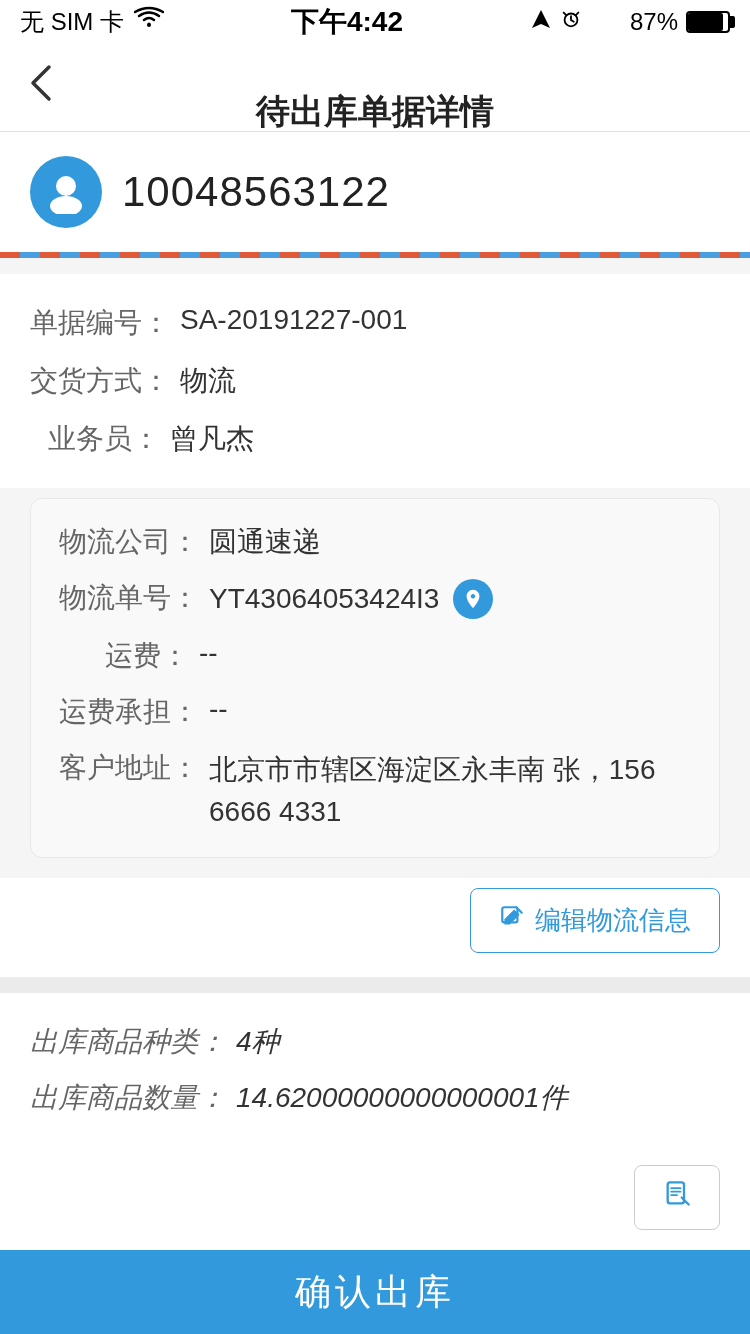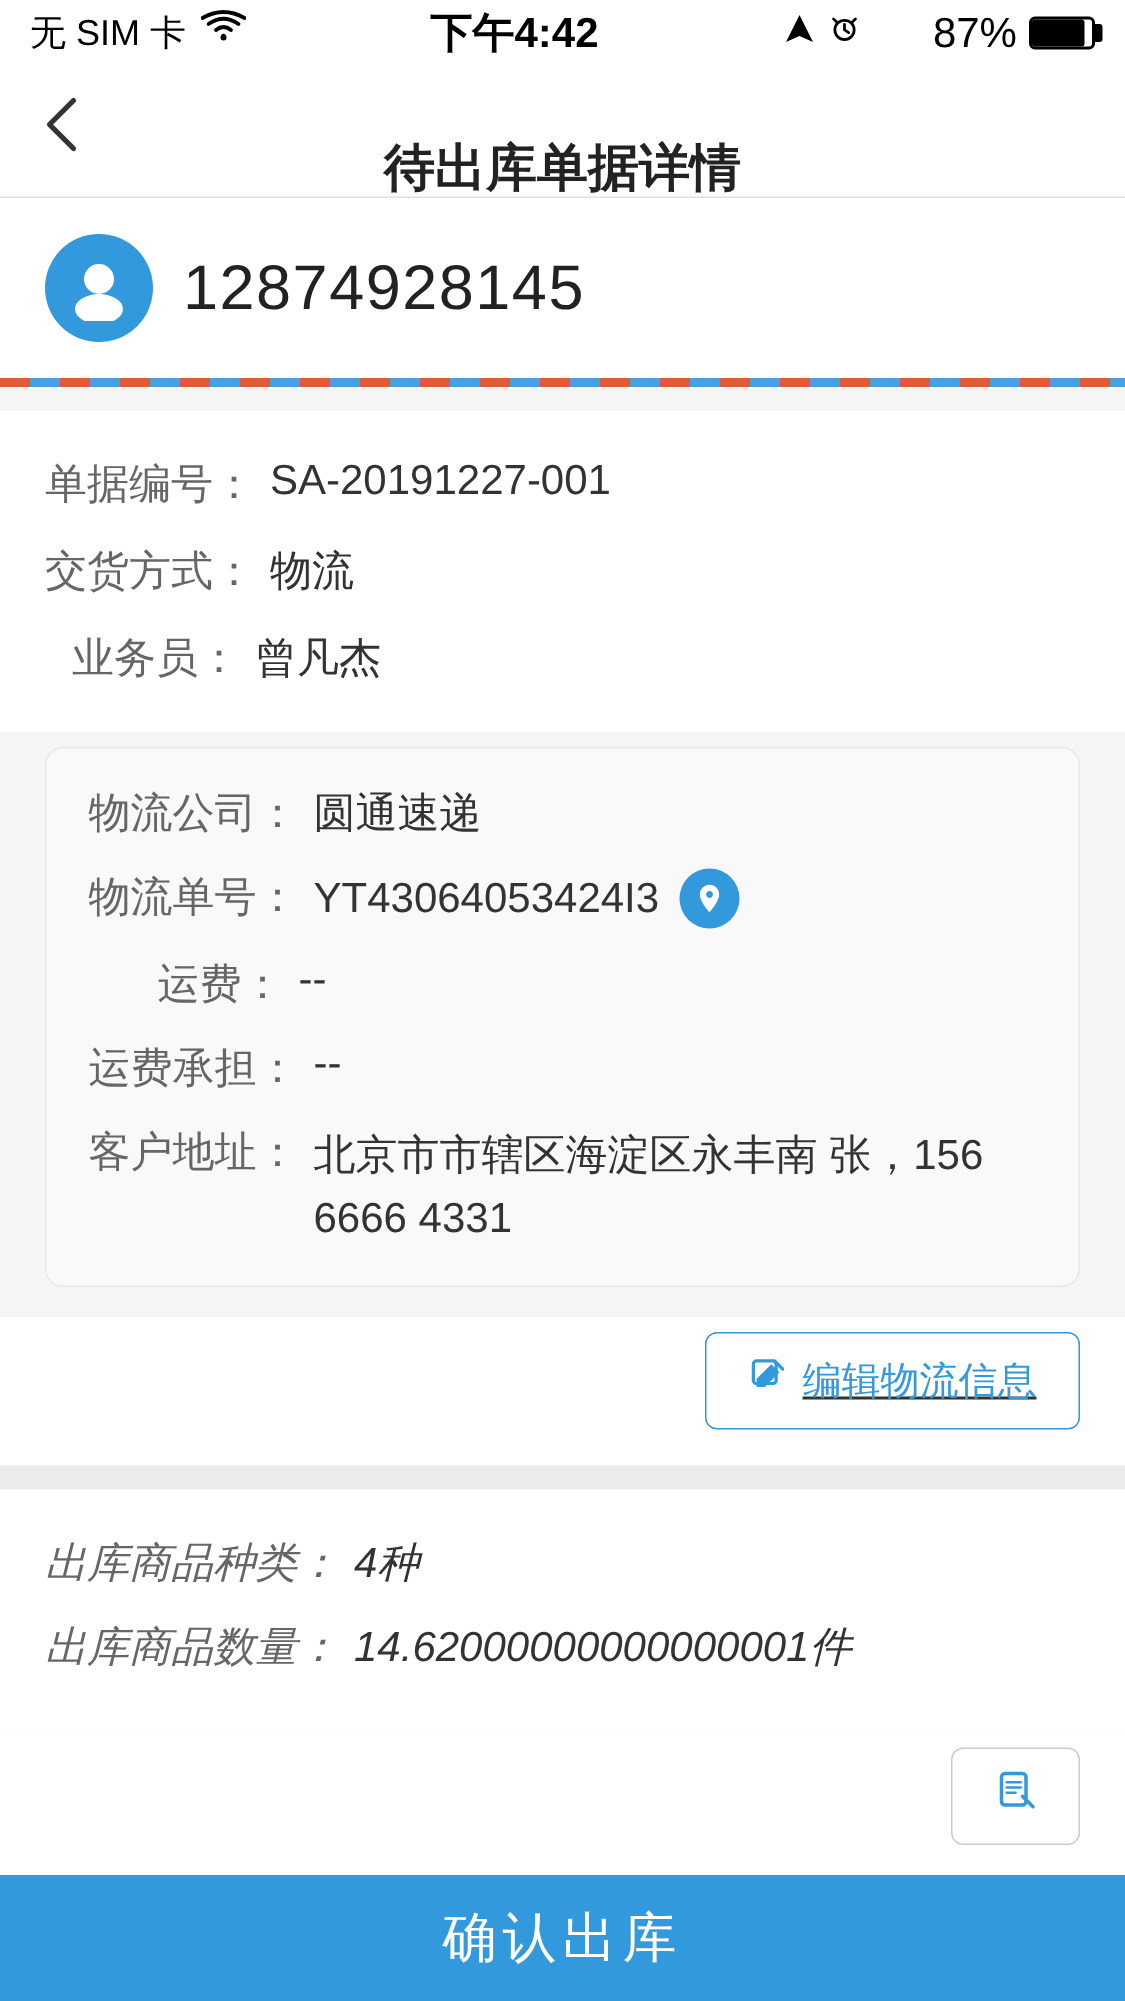--- a/index.html
+++ b/index.html
@@ -162,21 +162,20 @@
       cursor: pointer;
     }
     .location-icon svg { width: 22px; height: 22px; }
 
     
     .edit-btn-row {
       display: flex;
       justify-content: flex-end;
       padding: 10px 30px 24px 30px;
       background: #fff;
-      text-decoration: underline;
     }
     .edit-btn {
       border: 1px solid #3399dd;
       border-radius: 8px;
       padding: 14px 28px;
       color: #3399dd;
       font-size: 26px;
       display: flex;
       align-items: center;
       gap: 10px;
@@ -283,21 +282,21 @@
       </svg>
     </span>
     <span>
       <svg width="22" height="22" viewBox="0 0 24 24" fill="none">
         <circle cx="12" cy="13" r="7" stroke="#000" stroke-width="2"></circle>
         <path d="M12 9 L12 13 L15 15" stroke="#000" stroke-width="2" stroke-linecap="round"></path>
         <path d="M4 5 L7 8" stroke="#000" stroke-width="2" stroke-linecap="round"></path>
         <path d="M20 5 L17 8" stroke="#000" stroke-width="2" stroke-linecap="round"></path>
       </svg>
     </span>
-    <span style="font-size:28px;margin-left:40px;">87%</span>
+    <span style="font-size:24px;margin-left:40px;">87%</span>
     <span class="battery-icon">
       <div class="battery-fill"></div>
     </span>
   </div>
 </div>
 
 <div class="nav-bar">
   <span class="nav-back">
     <svg width="22" height="38" viewBox="0 0 22 38" fill="none">
       <path d="M19 3 L3 19 L19 35" stroke="#333" stroke-width="3.5" stroke-linecap="round" stroke-linejoin="round" fill="none"></path>
@@ -308,21 +307,21 @@
 
 <div class="content-area">
 
   <div class="user-section">
     <div class="user-avatar">
       <svg viewBox="0 0 44 44" fill="none">
         <circle cx="22" cy="16" r="10" fill="#fff"></circle>
         <ellipse cx="22" cy="36" rx="16" ry="10" fill="#fff"></ellipse>
       </svg>
     </div>
-    <span class="user-phone">12874928145</span>
+    <span class="user-phone">10048563122</span>
   </div>
 
   <div class="color-divider"></div>
 
   <div class="info-section">
     <div class="info-row">
       <span class="info-label">单据编号：</span>
       <span class="info-value">SA-20191227-001</span>
     </div>
     <div class="info-row">

